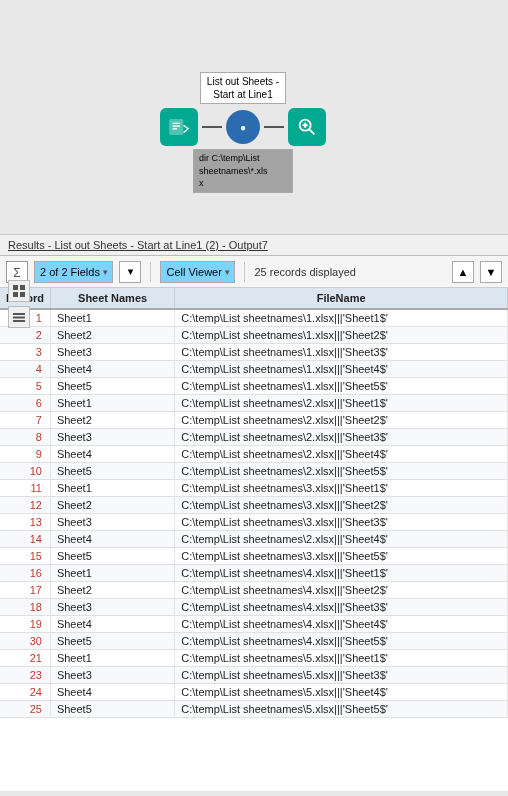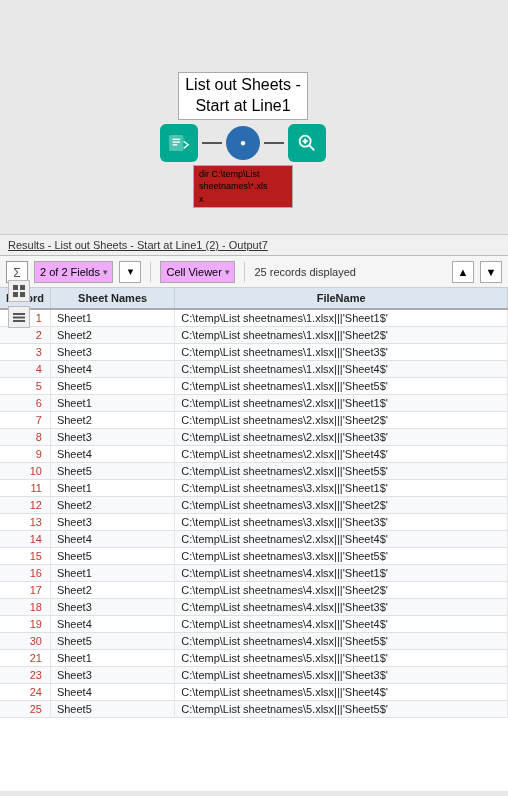--- a/index.html
+++ b/index.html
@@ -23,21 +23,21 @@
       position: absolute;
       display: flex;
       flex-direction: column;
       align-items: center;
     }
 
     .node-label {
       background: white;
       border: 1px solid #aaa;
       padding: 2px 6px;
-      font-size: 16px;
+      font-size: 10px;
       text-align: center;
       white-space: nowrap;
       margin-bottom: 4px;
       line-height: 1.3;
     }
 
     .node-row {
       display: flex;
       align-items: center;
       gap: 4px;
@@ -74,21 +74,21 @@
       color: white;
     }
 
     .connector-line {
       width: 20px;
       height: 2px;
       background: #555;
     }
 
     .node-subtitle {
-      background: #b91c1c;
+      background: #a3a3a3;
       border: 1px solid #aaa;
       padding: 2px 5px;
       font-size: 9px;
       text-align: left;
       line-height: 1.4;
       margin-top: 3px;
       min-width: 100px;
     }
 
     .results-bar {
@@ -108,21 +108,21 @@
       align-items: center;
       padding: 3px 6px;
       gap: 6px;
       height: 32px;
     }
 
     .toolbar-dropdown {
       display: flex;
       align-items: center;
       border: 1px solid #aaa;
-      background: #f0abfc;
+      background: #7dd3fc;
       padding: 2px 5px;
       cursor: pointer;
       font-size: 11px;
       height: 22px;
       gap: 3px;
     }
 
     .toolbar-sep {
       width: 1px;
       height: 20px;

